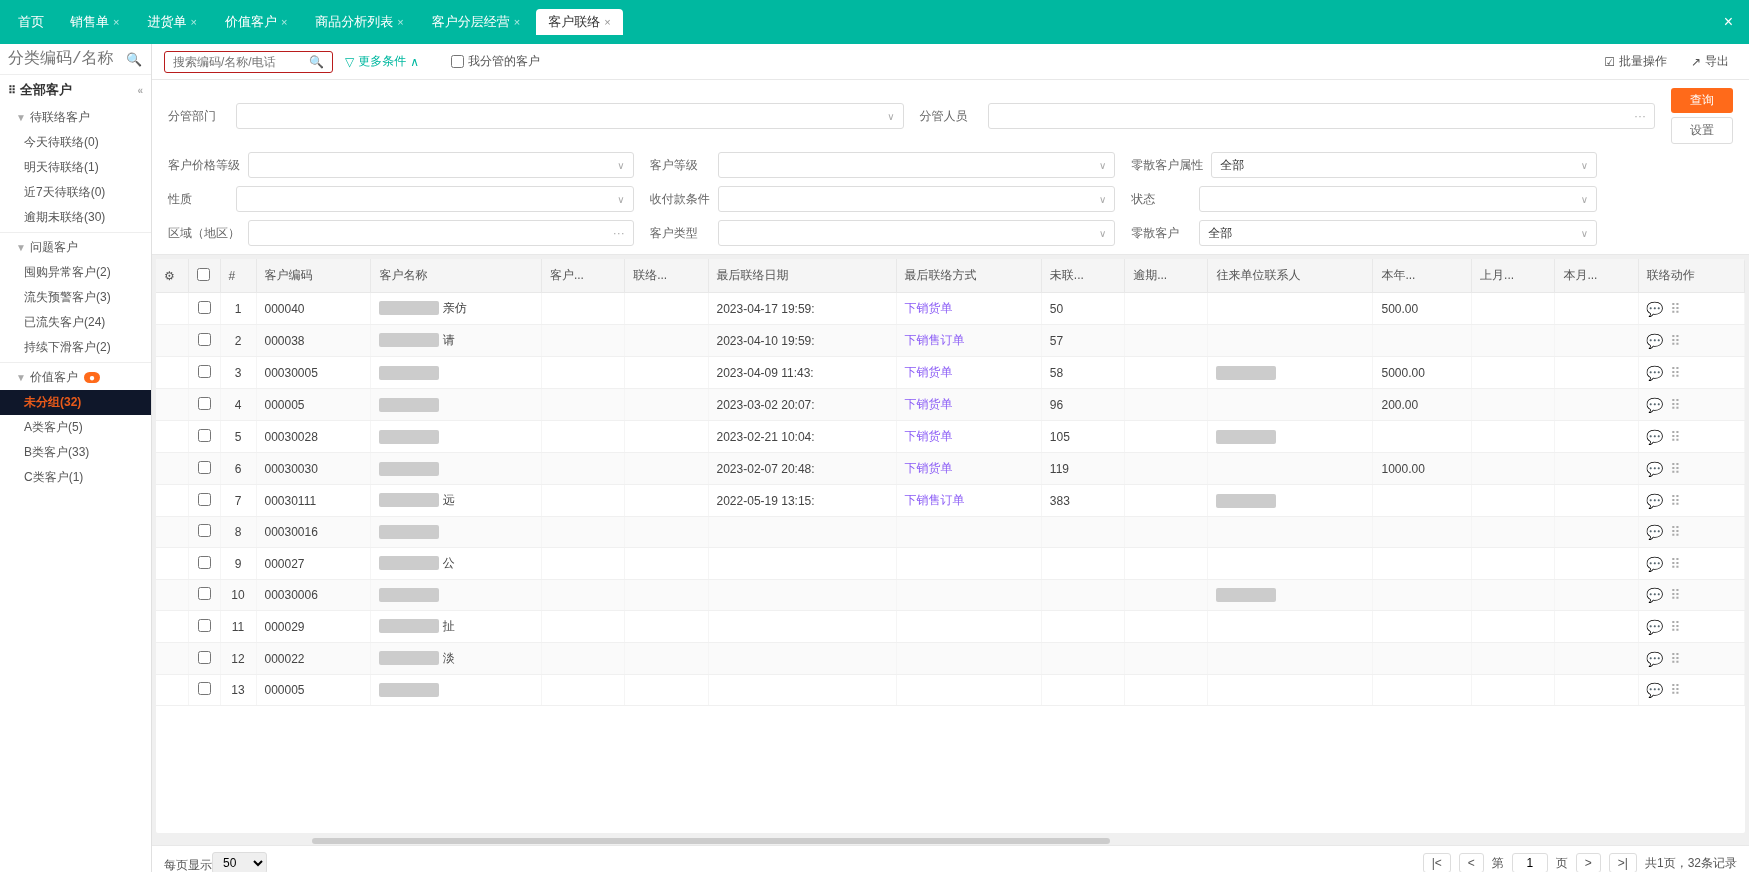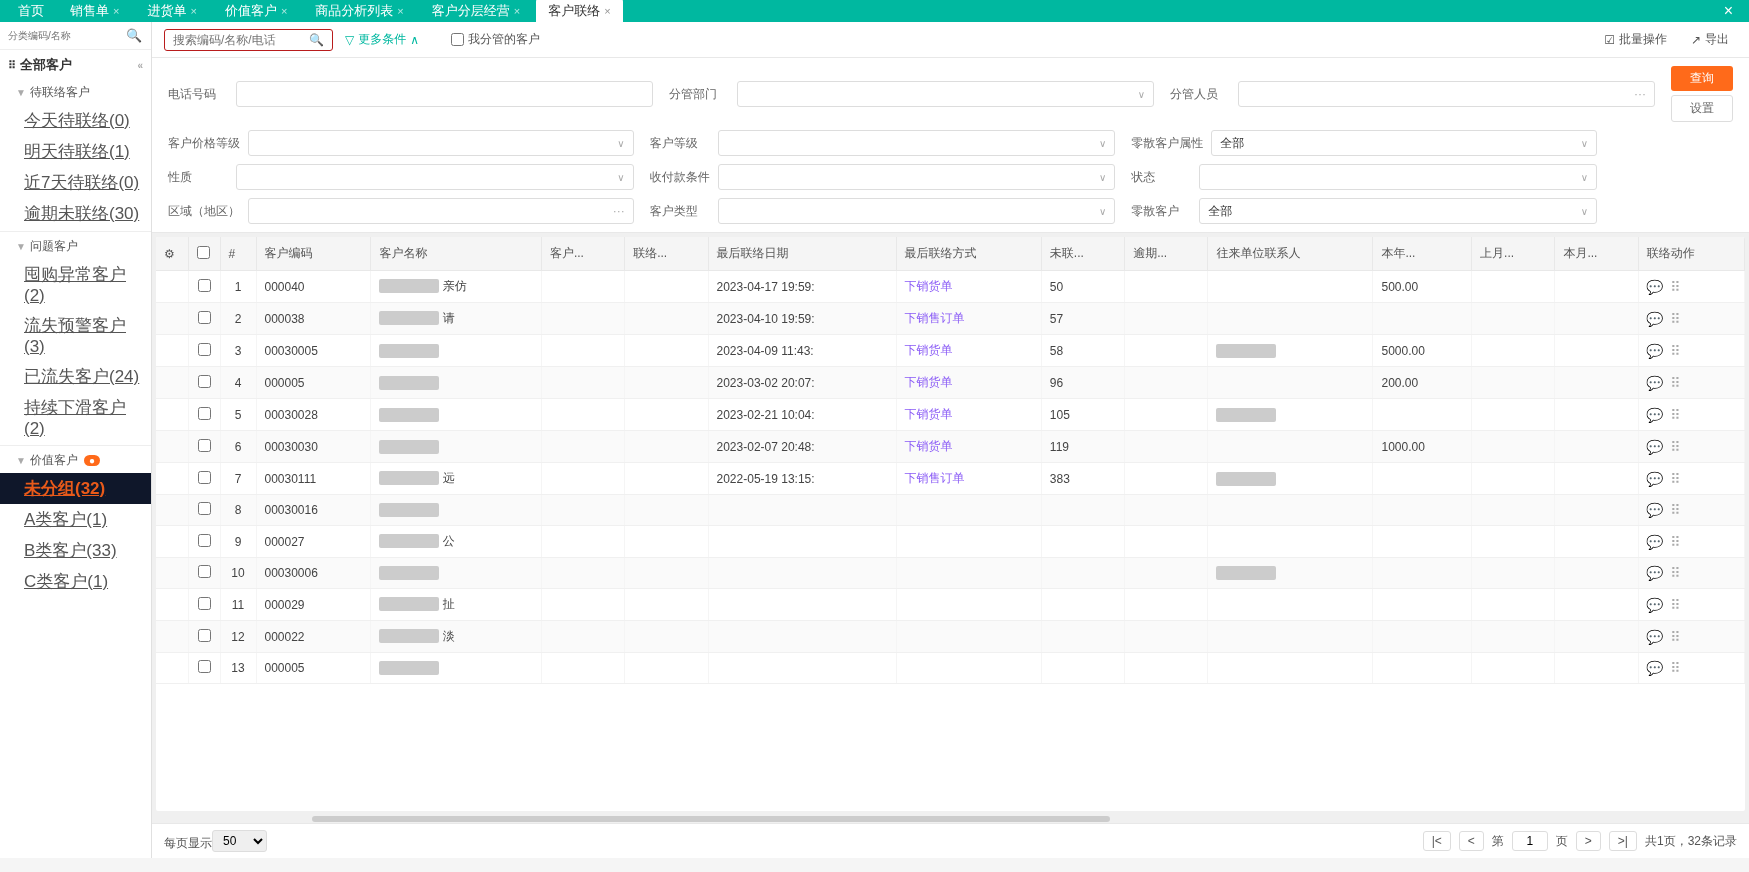--- a/index.html
+++ b/index.html
@@ -3,21 +3,21 @@
   <meta charset="utf-8">
   <style>
     * { box-sizing: border-box; margin: 0; padding: 0; }
     body { font-family: 'Microsoft YaHei', Arial, sans-serif; font-size: 12px; background: #f5f5f5; color: #333; overflow: hidden; }
 
     
     .top-nav {
       display: flex;
       align-items: center;
       background: #00b8a0;
-      height: 22px;
+      height: 44px;
       padding: 0 8px;
       gap: 4px;
     }
     .nav-tab {
       display: flex;
       align-items: center;
       padding: 4px 12px;
       color: #fff;
       cursor: pointer;
       border-radius: 4px 4px 0 0;
@@ -70,24 +70,25 @@
     .sidebar-search {
       display: flex;
       align-items: center;
       padding: 6px 8px;
       border-bottom: 1px solid #eee;
       gap: 4px;
     }
     .sidebar-search input {
       border: none;
       outline: none;
-      font-size: 10px;
+      font-size: 16px;
       color: #666;
       flex: 1;
       width: 0;
+      font-family: Liberation Mono, monospace;
     }
     .sidebar-search .search-icon { color: #aaa; font-size: 13px; cursor: pointer; }
 
     .sidebar-section-header {
       display: flex;
       align-items: center;
       padding: 6px 8px;
       font-weight: bold;
       font-size: 13px;
       color: #333;
@@ -100,24 +101,23 @@
       align-items: center;
       padding: 4px 8px 4px 16px;
       color: #555;
       font-size: 12px;
       cursor: pointer;
       gap: 4px;
     }
     .sidebar-group-title .arrow { font-size: 10px; color: #aaa; }
     .sidebar-item {
       padding: 4px 8px 4px 24px;
-      font-size: 17px;
+      font-size: 12px;
       color: #555;
       cursor: pointer;
-      text-decoration: underline;
     }
     .sidebar-item.active { background: #0f172a; color: #e85a1a; font-weight: bold; }
     .sidebar-divider { height: 1px; background: #eee; margin: 2px 0; }
 
     
     .content-area {
       flex: 1;
       display: flex;
       flex-direction: column;
       overflow: hidden;
@@ -449,21 +449,21 @@
     <div class="sidebar-item">持续下滑客户(2)</div>
 
     <div class="sidebar-divider"></div>
 
     <div class="sidebar-group-title">
       <span class="arrow">▼</span>
       <span>价值客户</span>
       <span class="orange-badge">●</span>
     </div>
     <div class="sidebar-item active">未分组(32)</div>
-    <div class="sidebar-item">A类客户(1)</div>
+    <div class="sidebar-item">A类客户(5)</div>
     <div class="sidebar-item">B类客户(33)</div>
     <div class="sidebar-item">C类客户(1)</div>
   </div>
 
   <div class="content-area">
 
     <div class="filter-bar">
       <div class="filter-search">
         <input type="text" placeholder="搜索编码/名称/电话" style="">
         <span class="search-icon">🔍</span>
@@ -485,24 +485,20 @@
         <div class="export-btn">
           <span>↗</span>
           <span>导出</span>
         </div>
       </div>
     </div>
 
     <div class="advanced-filter">
 
       <div class="filter-row">
-        <div class="filter-item">
-          <span class="filter-label">电话号码</span>
-          <input class="filter-input" type="text" style="">
-        </div>
         <div class="filter-item">
           <span class="filter-label">分管部门</span>
           <div class="filter-select">
             <span></span>
             <span class="arrow">∨</span>
           </div>
         </div>
         <div class="filter-item">
           <span class="filter-label">分管人员</span>
           <div class="filter-select" style="flex:1;">

